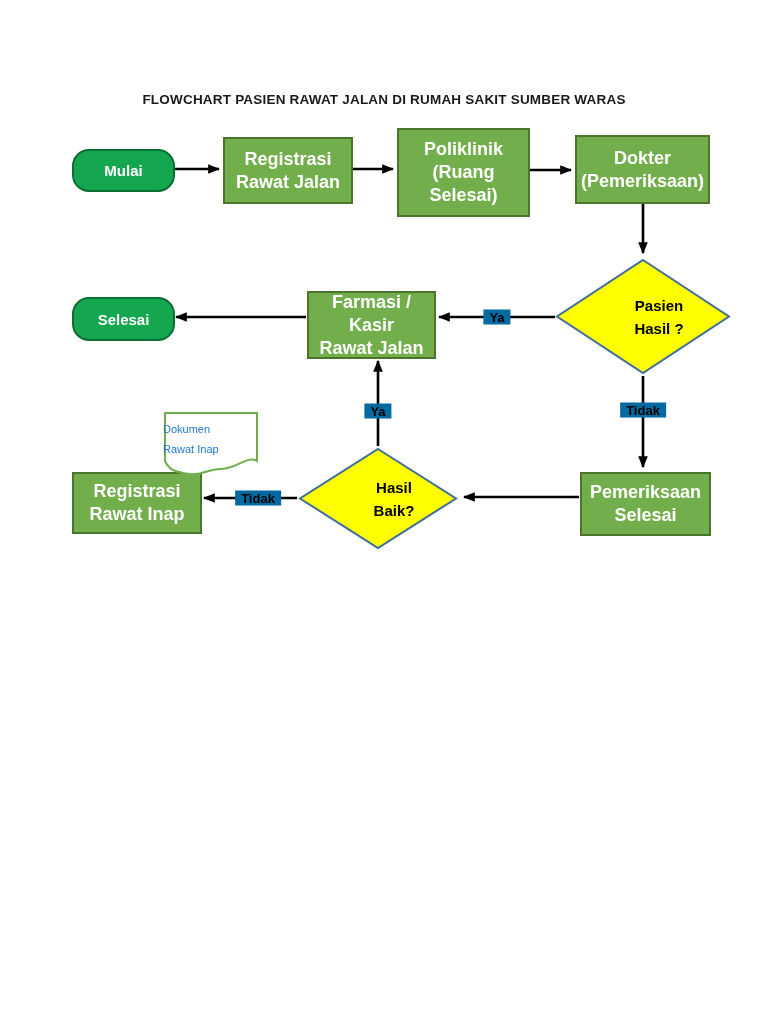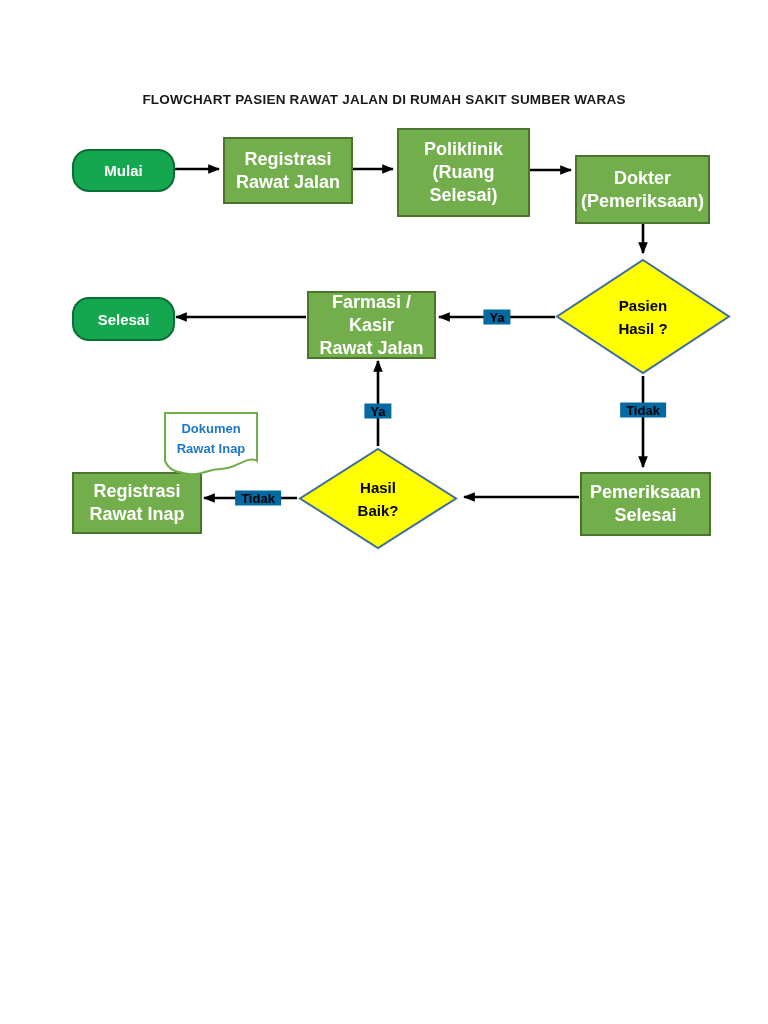--- a/index.html
+++ b/index.html
@@ -24,30 +24,30 @@
     border-radius:17px;font-size:15px;
   }
   .process{
     background:var(--process-fill,#73ae4c);
     border:2.5px solid var(--process-border,#4c742c);
   }
   .diamond{position:absolute;z-index:2;}
   .diamond svg{position:absolute;left:0;top:0;width:100%;height:100%;}
   .diamond polygon{fill:var(--decision-fill,#ffff00);stroke:var(--decision-border,#3f6d9e);stroke-width:2;}
   .diamond .dtext{
-    position:absolute;left:0;top:0;width:100%;height:100%;
+    position:absolute;left:16px;top:0;width:100%;height:100%;
     display:flex;flex-direction:column;align-items:center;justify-content:center;
     text-align:center;color:var(--decision-text,#000);font-weight:700;font-size:15px;line-height:23px;
   }
   .document{position:absolute;z-index:3;}
   .document svg{position:absolute;left:0;top:0;width:100%;height:100%;}
   .document path{fill:#ffffff;stroke:var(--document-border,#6fae4b);stroke-width:2;}
   .document .dtext{
-    position:absolute;left:0;top:8px;width:100%;text-align:center;
-    color:var(--document-text,#1e78c8);font-weight:700;font-size:13px;line-height:20px;
+    position:absolute;left:0;top:8px;width:100%;
+    color:var(--document-text,#1e78c8);font-weight:400;font-size:11px;line-height:20px;
   }
   .edge-label{
     position:absolute;z-index:4;transform:translate(-50%,-50%);
     background:#0369a1;padding:0 6px;color:#000;font-weight:700;font-size:13px;white-space:nowrap;
   }
 </style>
 </head>
 <body>
 
 <div class="canvas">
@@ -79,21 +79,21 @@
   <div class="node process" style="left:223px;top:137px;width:126px;height:63px;">
     <div>Registrasi</div>
     <div>Rawat Jalan</div>
   </div>
 
   <div class="node process" style="left:397px;top:128px;width:129px;height:85px;">
     <div>Poliklinik</div>
     <div>(Ruang Selesai)</div>
   </div>
 
-  <div class="node process" style="left:575px;top:135px;width:131px;height:65px;margin-top:20px;">
+  <div class="node process" style="left:575px;top:135px;width:131px;height:65px;">
     <div>Dokter</div>
     <div>(Pemeriksaan)</div>
   </div>
 
   <div class="diamond" style="left:555px;top:258px;width:176px;height:117px;">
     <svg viewBox="0 0 176 117" preserveAspectRatio="none">
       <polygon points="88,2 174,58.5 88,115 2,58.5"></polygon>
     </svg>
     <div class="dtext">
       <div>Pasien</div>

